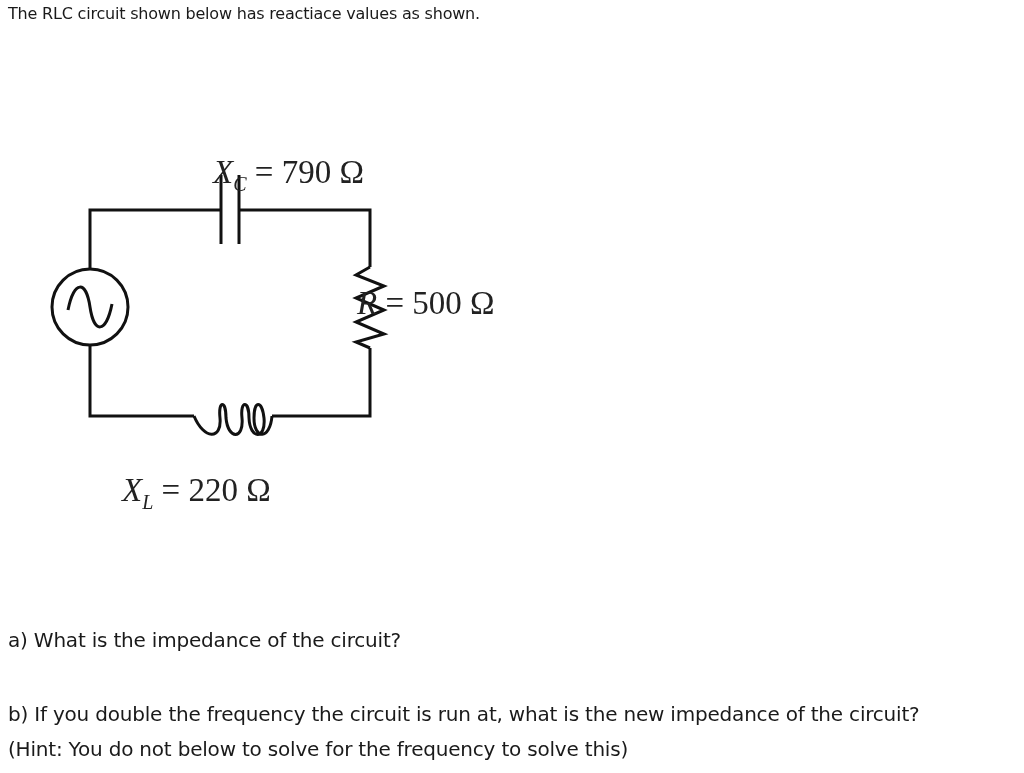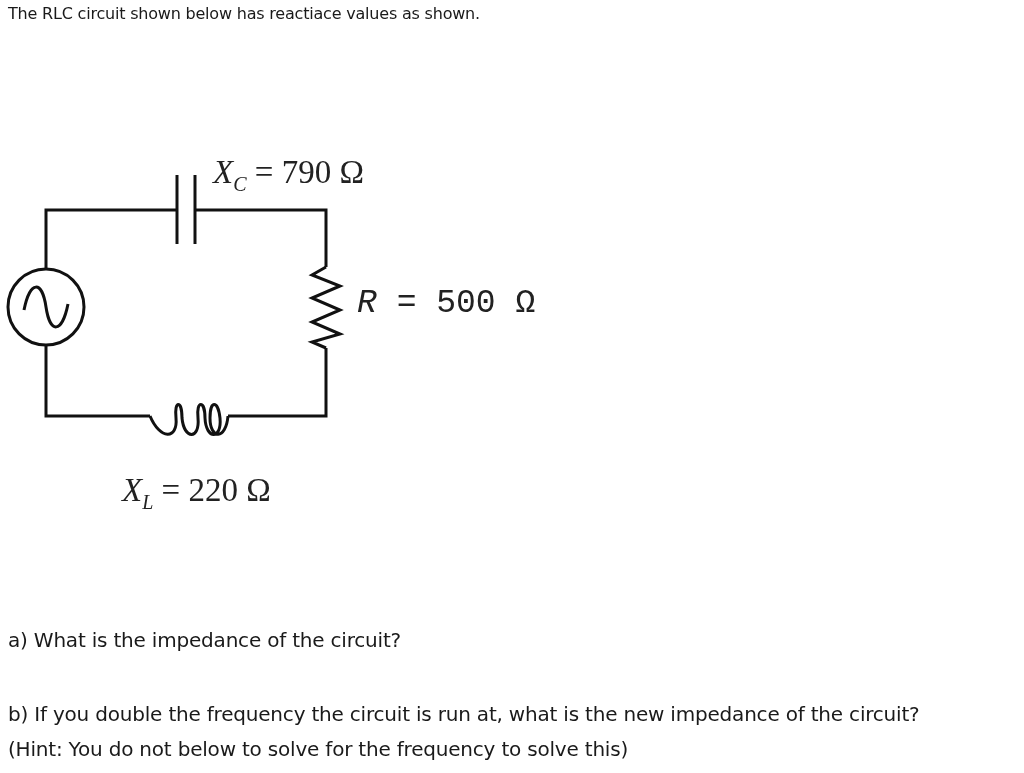--- a/index.html
+++ b/index.html
@@ -12,21 +12,21 @@
       font-size: 16px; letter-spacing: -0.2px; white-space: nowrap;
     }
     .question {
       position: absolute; left: 8px;
       font-size: 20px; letter-spacing: -0.2px; white-space: nowrap;
     }
     #q-a { top: 628px; }
     #q-b { top: 702px; }
     #q-hint { top: 737px; }
     .circuit {
-      position: absolute; left: 0; top: 150px; width: 600px; height: 370px;
+      position: absolute; left: 0; top: 150px; width: 600px; height: 370px; padding-left: 44px;
     }
     .circuit svg { width: 600px; height: 370px; }
     .label {
       position: absolute; font-family: "Liberation Serif", serif;
       font-size: 33px; color: #222; white-space: nowrap;
     }
     .label i { font-style: italic; }
     .label sub { font-size: 20px; font-style: italic; vertical-align: -8px; }
   </style>
 </head>
@@ -56,21 +56,21 @@
       <circle cx="46" cy="157" r="38"></circle>
 
       <path d="M24,160 C30,130 42,130 46,157 C50,184 62,184 68,154"></path>
     </g>
   </svg>
 
   <div class="label" style="left:213px; top:4px;">
     <i>X</i><sub>C</sub>
     <span>= 790 Ω</span>
   </div>
-  <div class="label" style="left:357px; top:135px;font-family:Liberation Mono, monospace;">
+  <div class="label" style="left:357px; top:135px;">
     <i>R</i>
     <span>= 500 Ω</span>
   </div>
   <div class="label" style="left:122px; top:322px;">
     <i>X</i><sub>L</sub>
     <span>= 220 Ω</span>
   </div>
 </div>
 
 <div class="question" id="q-a">a) What is the impedance of the circuit?</div>

